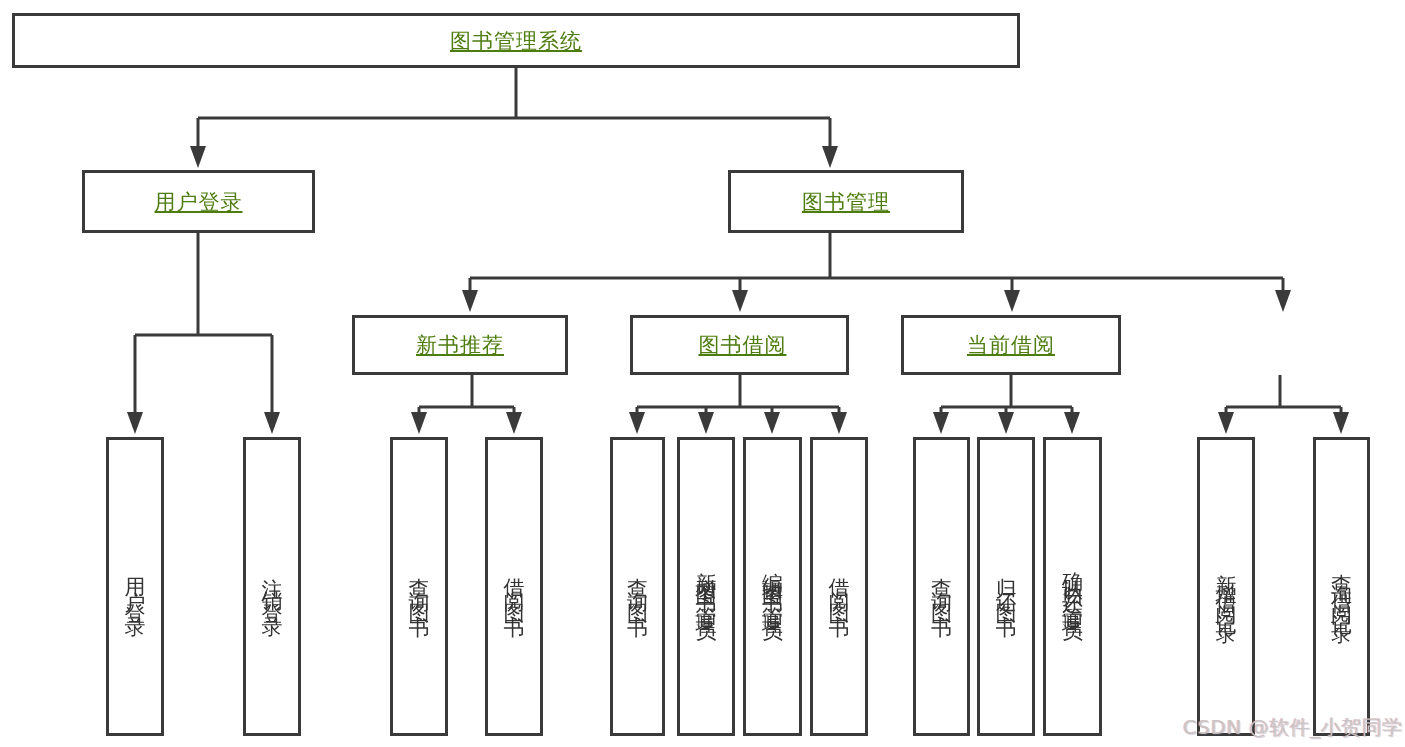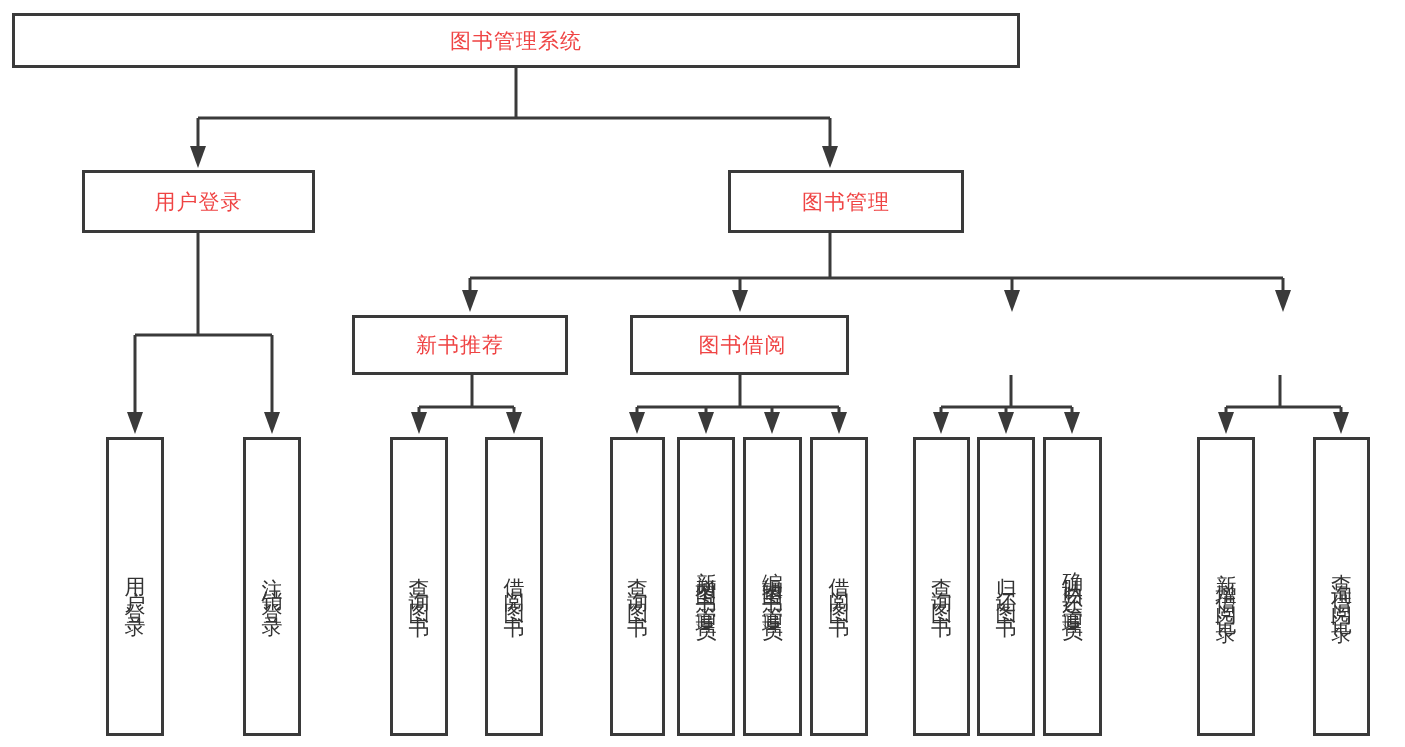--- a/index.html
+++ b/index.html
@@ -6,22 +6,23 @@
   .stage{
     position:relative;width:1405px;height:747px;background:#ffffff;
     font-family:"DejaVu Sans","Liberation Sans",sans-serif;
     color:#333333;overflow:hidden;
   }
   .stage svg{position:absolute;left:0;top:0;}
   .node{
     position:absolute;box-sizing:border-box;
     border:3px solid #3a3a3a;background:#ffffff;
     display:flex;align-items:center;justify-content:center;
-    font-size:21px;color:#ef4444;letter-spacing:1px;
+    font-size:21px;color:#4d7c0f;letter-spacing:1px;
     white-space:nowrap;
+    text-decoration:underline;
   }
   .vnode{
     position:absolute;box-sizing:border-box;
     border:3px solid #3a3a3a;background:#ffffff;
     writing-mode:vertical-rl;text-orientation:mixed;
     display:flex;align-items:center;justify-content:center;
     font-size:21px;color:#333333;white-space:nowrap;
   }
   .v-short{letter-spacing:13px;}
   .v-mid{letter-spacing:10px;}
@@ -110,32 +111,34 @@
     </g>
   </svg>
 
   <div class="node" style="left:12px;top:13px;width:1008px;height:55px;">图书管理系统</div>
 
   <div class="node" style="left:82px;top:170px;width:233px;height:63px;">用户登录</div>
   <div class="node" style="left:712px;top:170px;width:236px;height:63px;margin-left:16px;">图书管理</div>
 
   <div class="node" style="left:352px;top:315px;width:216px;height:60px;">新书推荐</div>
   <div class="node" style="left:630px;top:315px;width:219px;height:60px;padding-left:6px;">图书借阅</div>
+  <div class="node" style="left:901px;top:315px;width:220px;height:60px;">当前借阅</div>
 
   <div class="vnode v-short" style="left:106px;top:437px;width:58px;height:299px;">用户登录</div>
   <div class="vnode v-short" style="left:243px;top:437px;width:58px;height:299px;">注销登录</div>
 
   <div class="vnode v-short" style="left:390px;top:437px;width:58px;height:299px;">查询图书</div>
   <div class="vnode v-short" style="left:485px;top:437px;width:58px;height:299px;">借阅图书</div>
 
   <div class="vnode v-short" style="left:610px;top:437px;width:55px;height:299px;">查询图书</div>
   <div class="vnode v-long" style="left:677px;top:437px;width:58px;height:299px;">新增图书（管理员）</div>
   <div class="vnode v-long" style="left:743px;top:437px;width:59px;height:299px;">编辑图书（管理员）</div>
   <div class="vnode v-short" style="left:810px;top:437px;width:58px;height:299px;">借阅图书</div>
 
   <div class="vnode v-short" style="left:913px;top:437px;width:57px;height:299px;">查询图书</div>
   <div class="vnode v-short" style="left:977px;top:437px;width:58px;height:299px;">归还图书</div>
   <div class="vnode v-long" style="left:1043px;top:437px;width:59px;height:299px;">确认归还（管理员）</div>
 
   <div class="vnode v-mid" style="left:1197px;top:437px;width:58px;height:299px;">新增借阅记录</div>
   <div class="vnode v-mid" style="left:1313px;top:437px;width:57px;height:299px;">查询借阅记录</div>
 
+  <div class="watermark">CSDN @软件_小贺同学</div>
 </div>
 
 </body></html>

